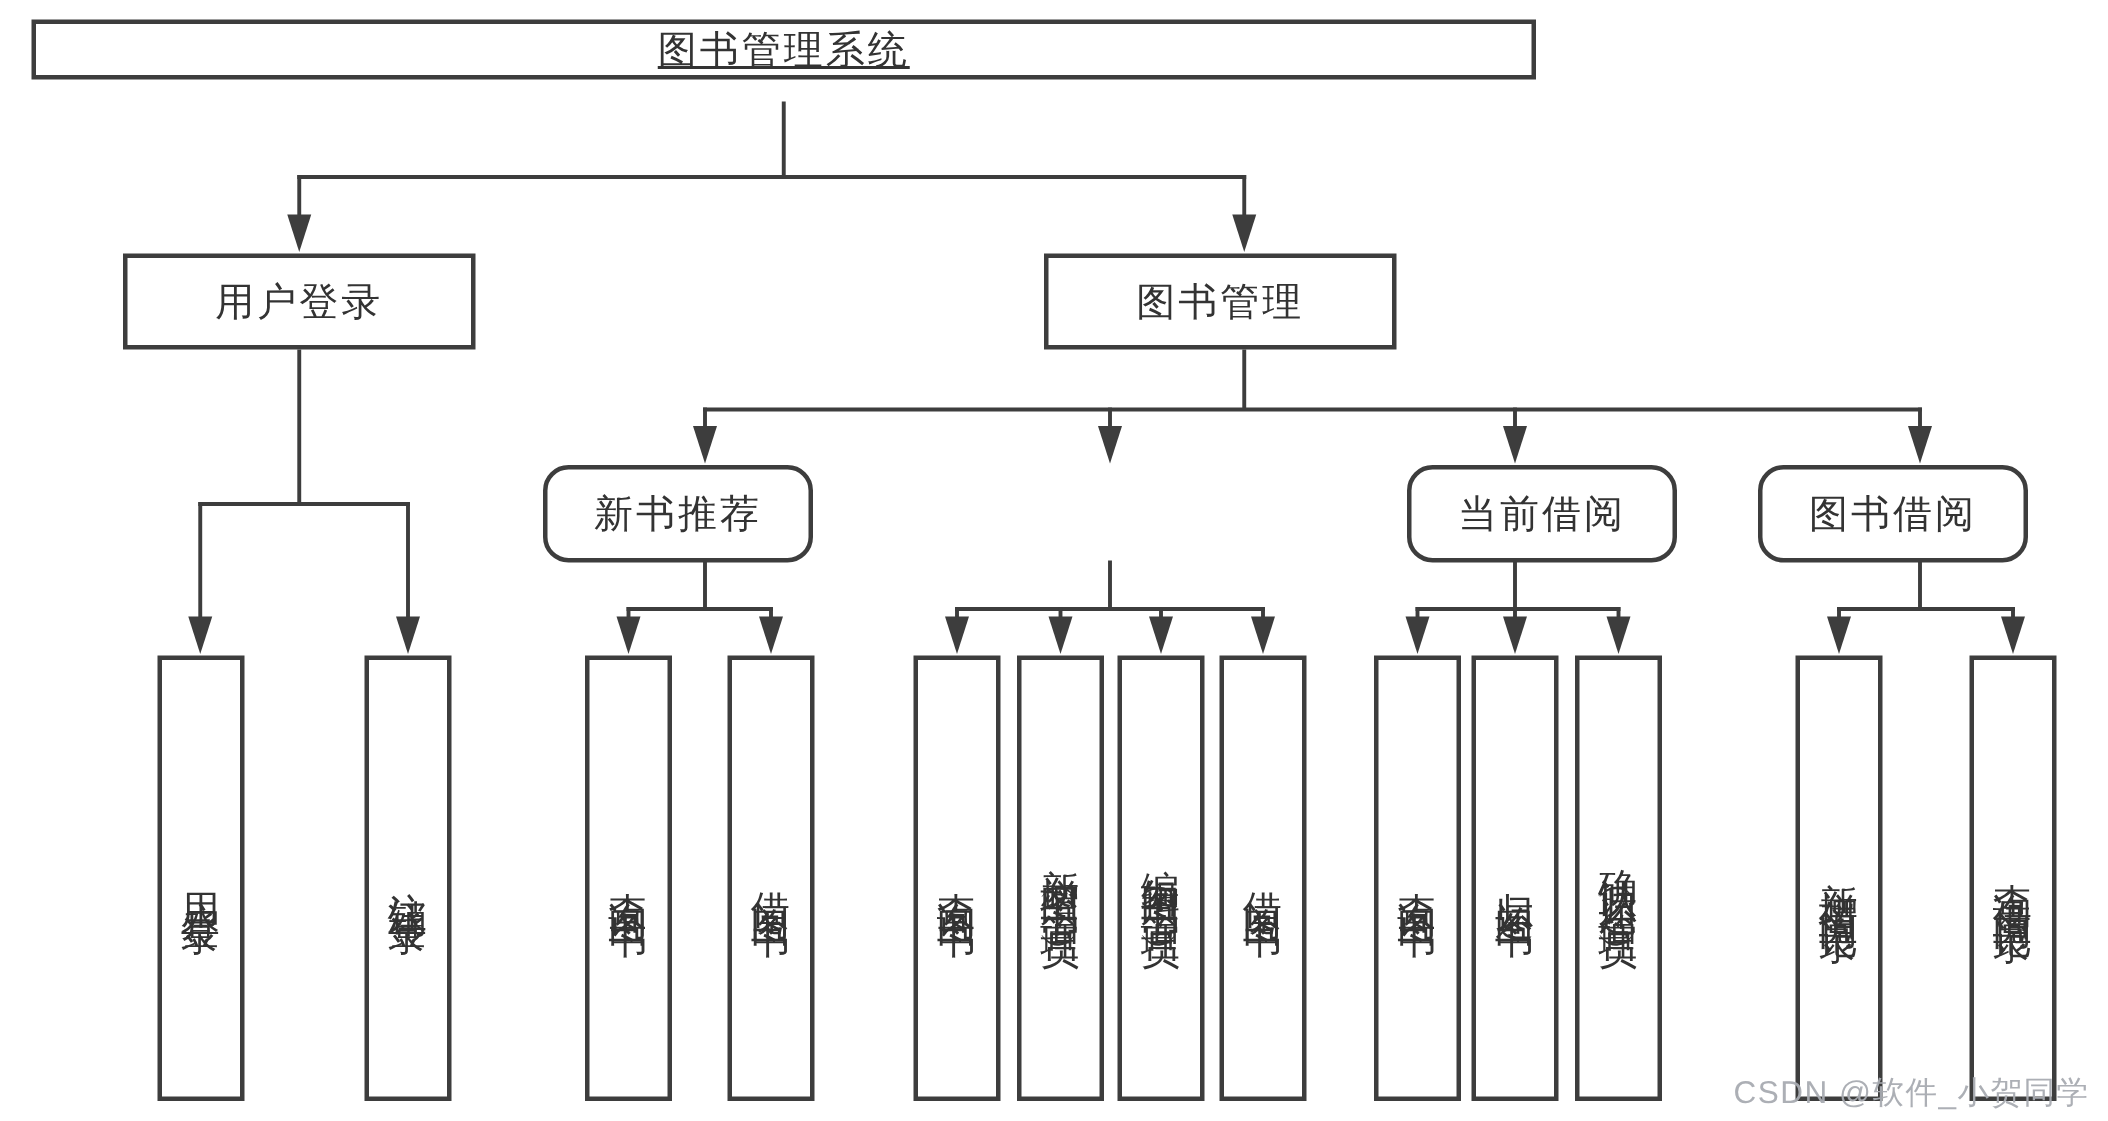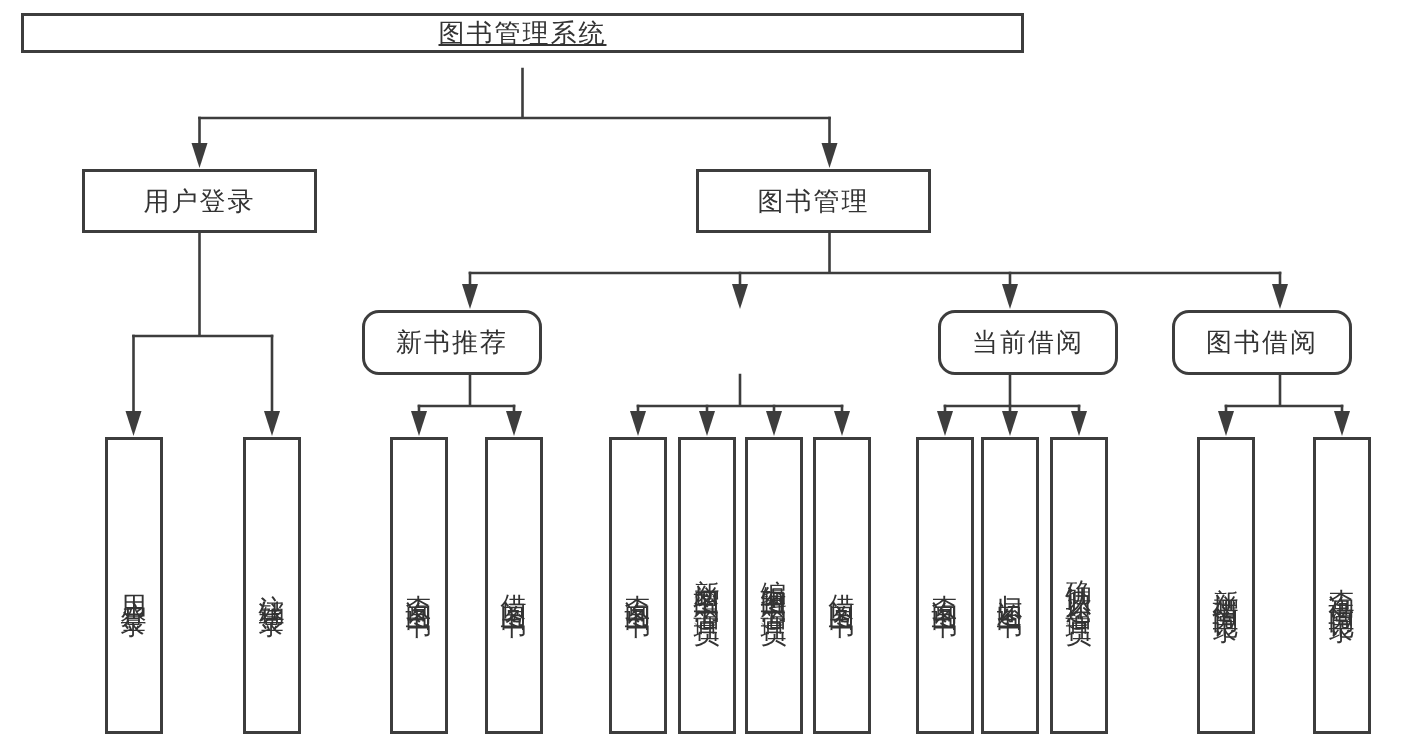--- a/index.html
+++ b/index.html
@@ -203,14 +203,15 @@
     <span class="vtext">确认归还（管理员）</span>
   </div>
 
   <div class="node vnode" style="left:1197px">
     <span class="vtext">新增借阅记录</span>
   </div>
   <div class="node vnode" style="left:1313px">
     <span class="vtext">查询借阅记录</span>
   </div>
 
+  <div class="watermark">CSDN @软件_小贺同学</div>
 
 </div>
 
 </body></html>

